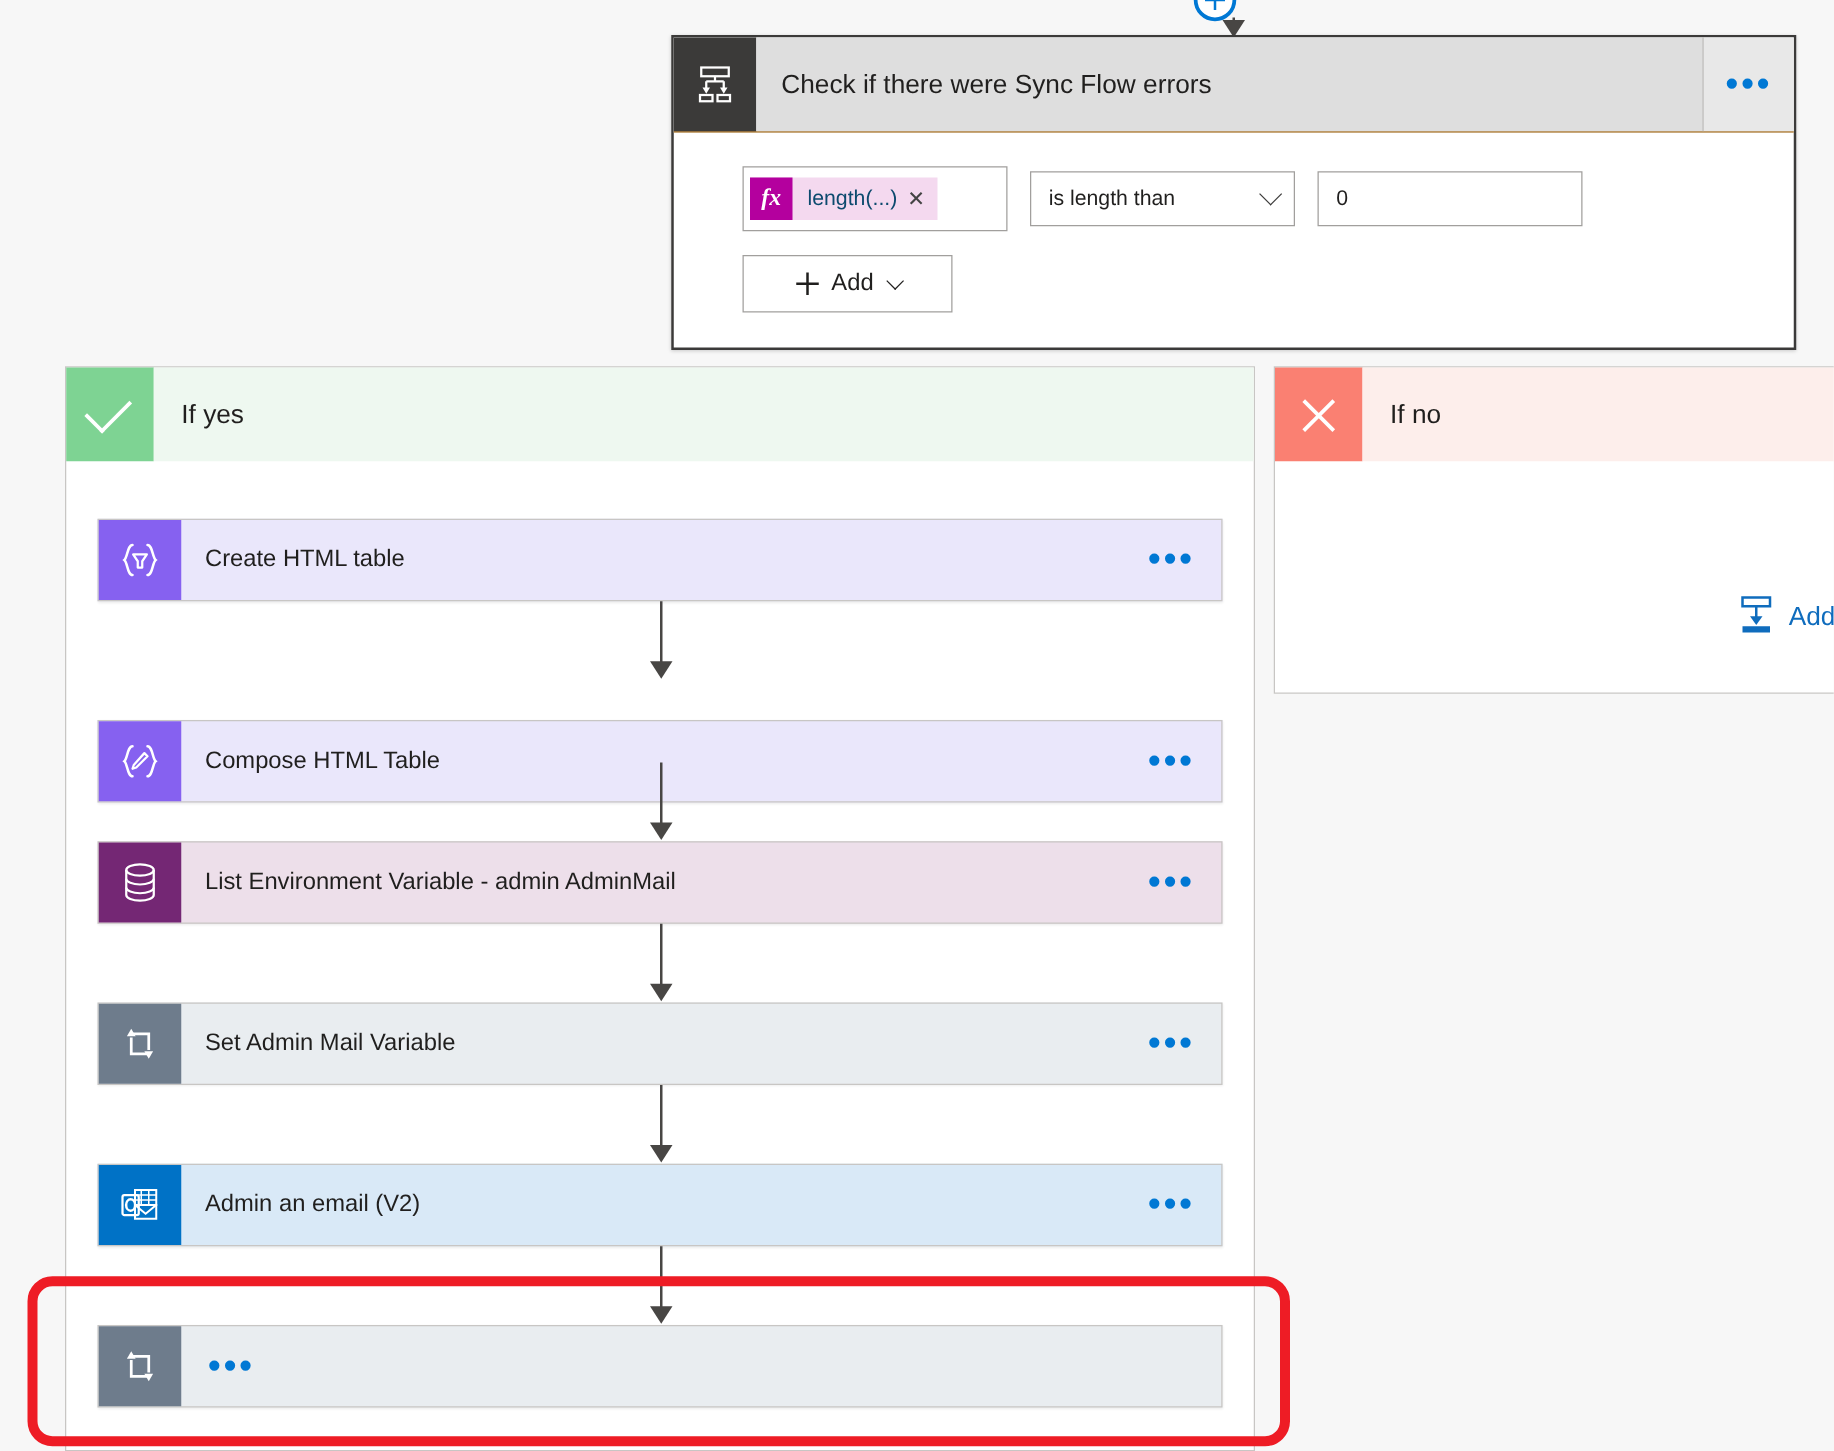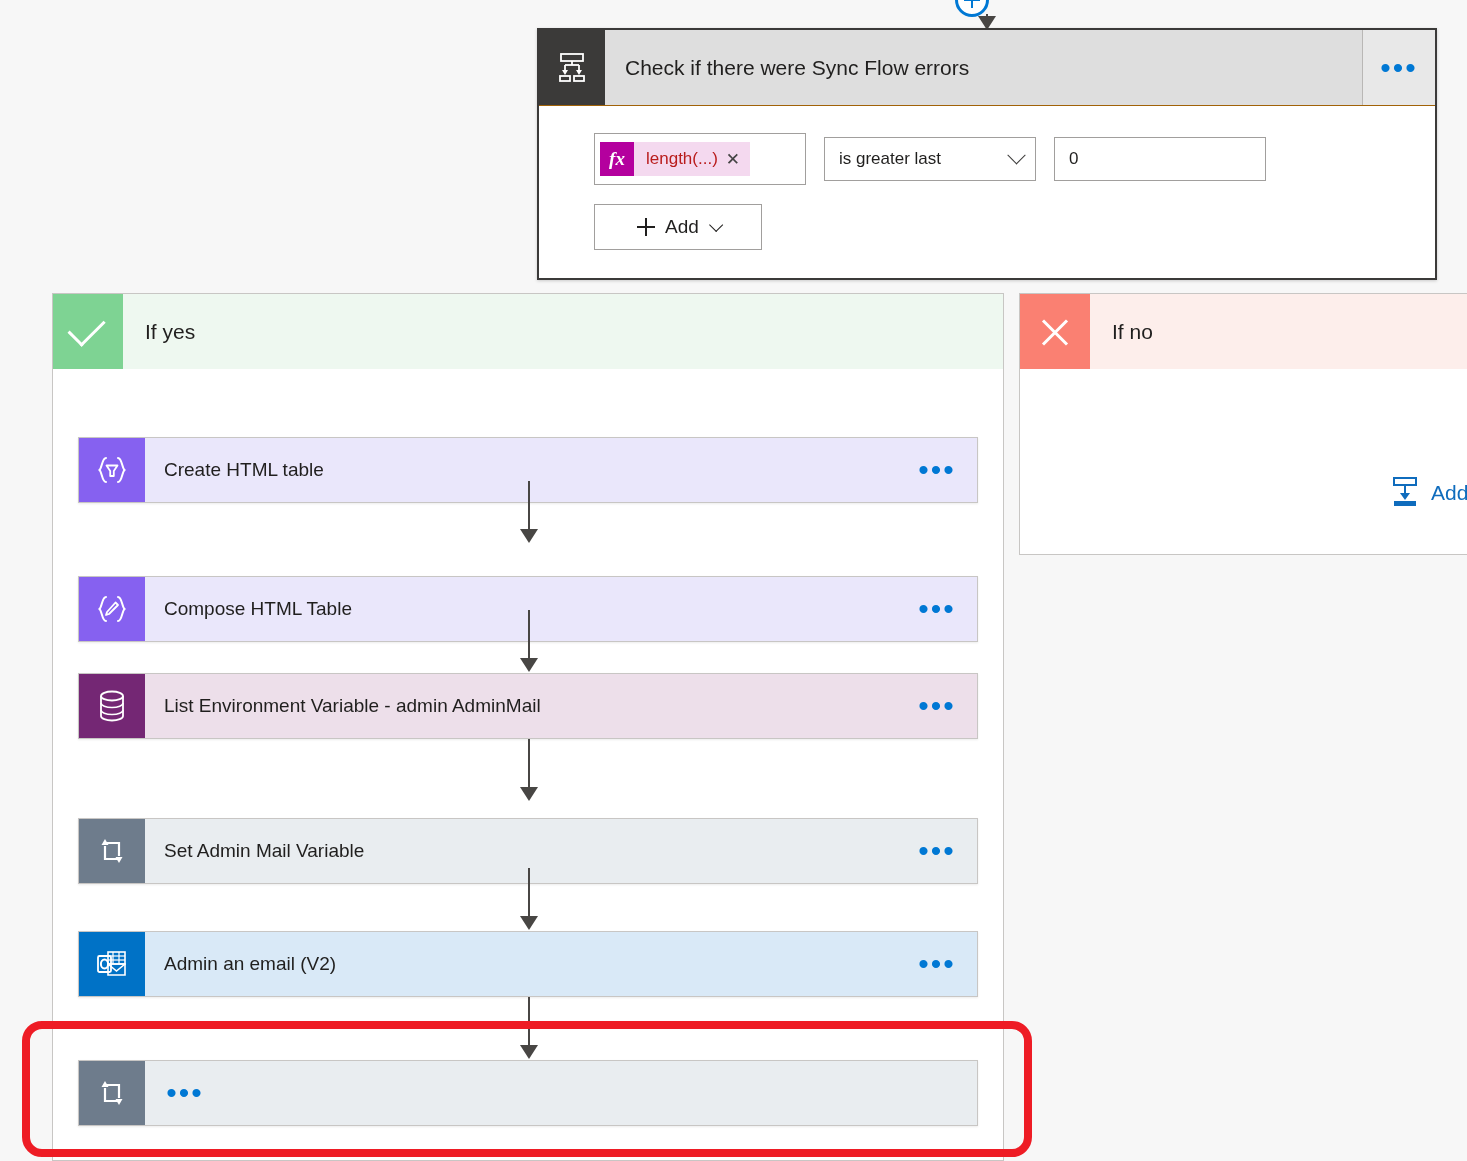--- a/index.html
+++ b/index.html
@@ -133,21 +133,21 @@
     color: #ffffff;
     display: flex; align-items: center; justify-content: center;
     font-family: "Liberation Serif", serif;
     font-style: italic;
     font-weight: bold;
     font-size: 19px;
   }
   .token .token-text {
     padding: 0 8px 0 12px;
     font-size: 17px;
-    color: #b91c1c;
+    color: #0c4a6e;
   }
   .token .token-x {
     padding-right: 10px;
     font-size: 17px;
     color: #444;
   }
 
   .select-field {
     width: 212px; height: 44px;
     border: 1px solid #a19f9d;
@@ -345,21 +345,21 @@
 
         <div class="token-field">
           <span class="token">
             <span class="fx">fx</span>
             <span class="token-text">length(...)</span>
             <span class="token-x">✕</span>
           </span>
         </div>
 
         <div class="select-field">
-          <span>is greater last</span>
+          <span>is length than</span>
           <span class="chev"></span>
         </div>
 
         <div class="value-field">
           <span>0</span>
         </div>
       </div>
 
       <div class="add-btn">
         <span class="plus-glyph"></span>
@@ -392,21 +392,21 @@
       <svg width="32" height="32" viewBox="0 0 32 32" aria-hidden="true">
         <rect x="5" y="3" width="22" height="7" fill="none" stroke="#0f6cbd" stroke-width="2"></rect>
         <line x1="16" y1="10" x2="16" y2="21" stroke="#0f6cbd" stroke-width="2"></line>
         <polygon points="16,25 11,18 21,18" fill="#0f6cbd"></polygon>
         <rect x="5" y="26" width="22" height="5" fill="#0f6cbd"></rect>
       </svg>
     </span>
     <span class="lbl">Add</span>
   </div>
 
-  <div class="action-card bg-purple-light" style="top:437px;">
+  <div class="action-card bg-purple-light" style="top:415px;">
     <div class="ic ic-purple">
       <svg width="34" height="34" viewBox="0 0 34 34" aria-hidden="true">
         <path d="M11 5 C7 5, 7 15, 4.5 17 C7 19, 7 29, 11 29" fill="none" stroke="#ffffff" stroke-width="2" stroke-linecap="round"></path>
         <path d="M23 5 C27 5, 27 15, 29.5 17 C27 19, 27 29, 23 29" fill="none" stroke="#ffffff" stroke-width="2" stroke-linecap="round"></path>
         <polygon points="11.5,12.5 22.5,12.5 18.8,18 18.8,23 15.2,23 15.2,18" fill="none" stroke="#ffffff" stroke-width="1.8" stroke-linejoin="round"></polygon>
       </svg>
     </div>
     <div class="title">Create HTML table</div>
     <div class="dots">
       <span class="ellipsis-dots">•••</span>
@@ -450,21 +450,21 @@
     <div class="dots">
       <span class="ellipsis-dots">•••</span>
     </div>
   </div>
 
   <div class="connector" style="left:517px; top:739px; height:62px;">
     <span class="line"></span>
     <span class="head"></span>
   </div>
 
-  <div class="action-card bg-gray-light" style="top:802px;margin-top:16px;">
+  <div class="action-card bg-gray-light" style="top:802px;">
     <div class="ic ic-gray">
       <svg width="32" height="32" viewBox="0 0 32 32" aria-hidden="true">
         <path d="M9 11 L9 24 L23 24" fill="none" stroke="#ffffff" stroke-width="2.2" stroke-linejoin="miter"></path>
         <path d="M23 21 L23 8 L9 8" fill="none" stroke="#ffffff" stroke-width="2.2" stroke-linejoin="miter"></path>
         <polygon points="9,4 5.5,10 12.5,10" fill="#ffffff"></polygon>
         <polygon points="23,28 19.5,22 26.5,22" fill="#ffffff"></polygon>
       </svg>
     </div>
     <div class="title">Set Admin Mail Variable</div>
     <div class="dots">

